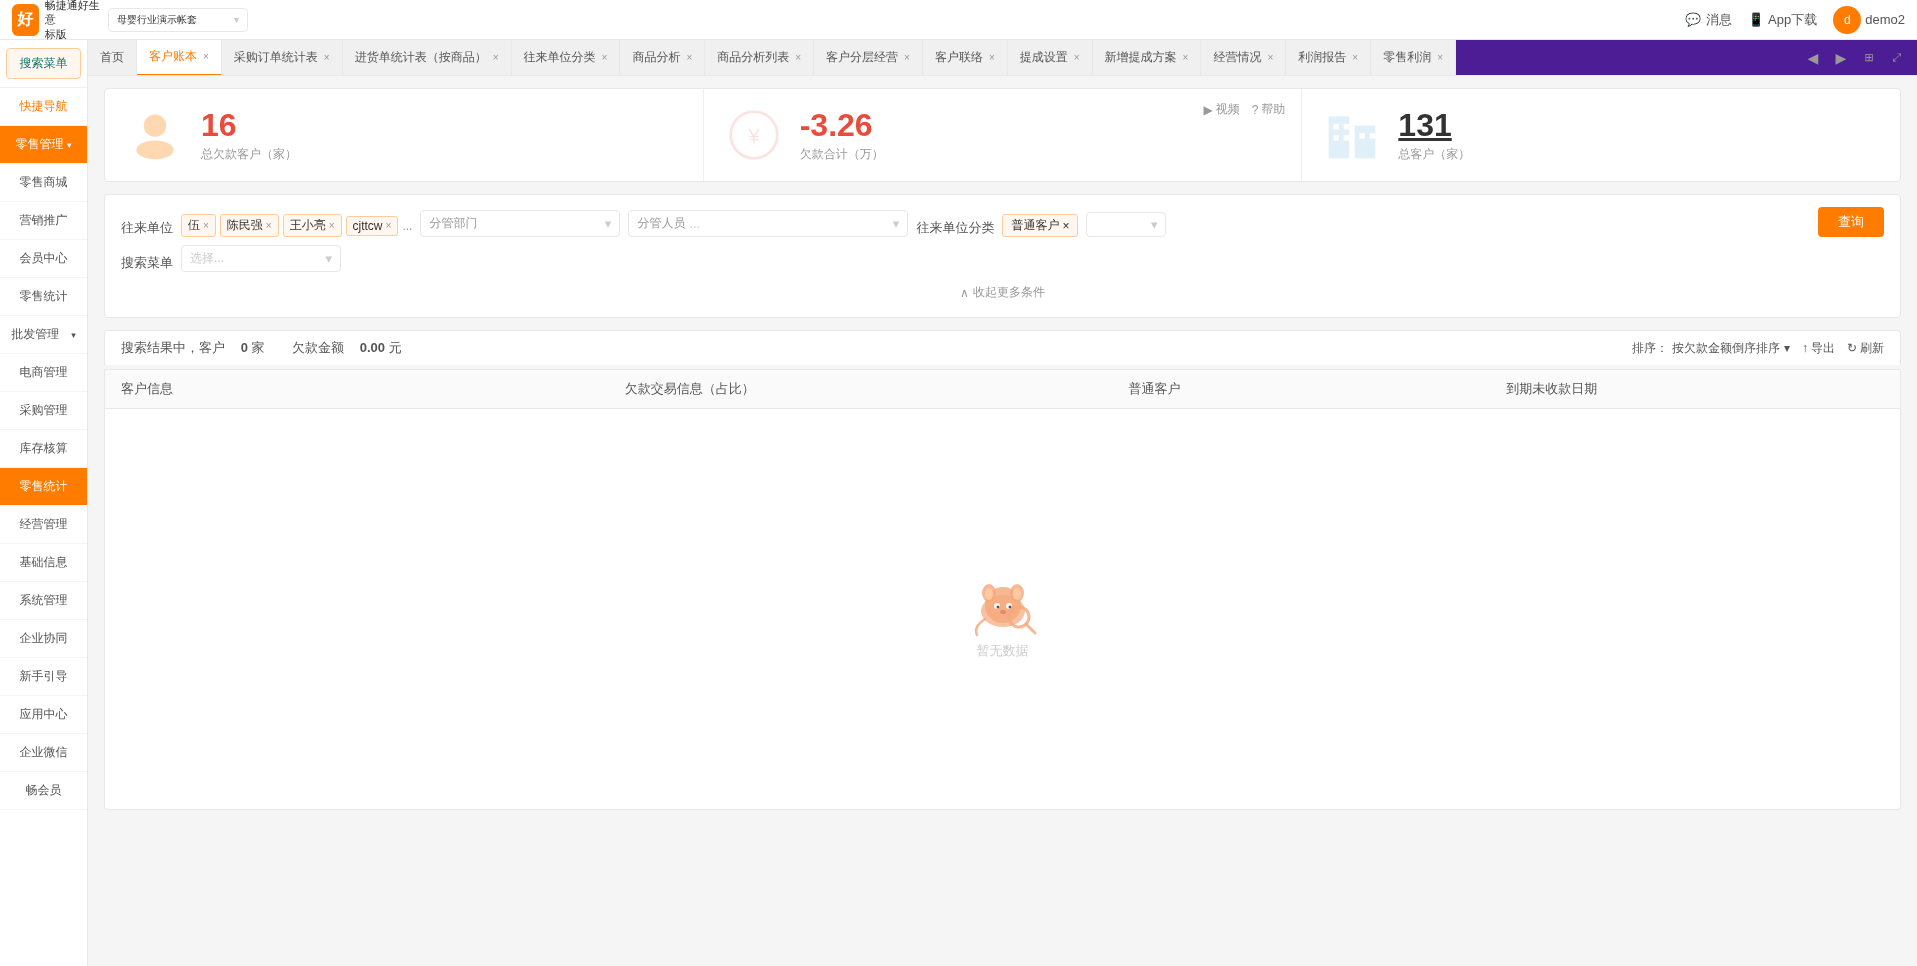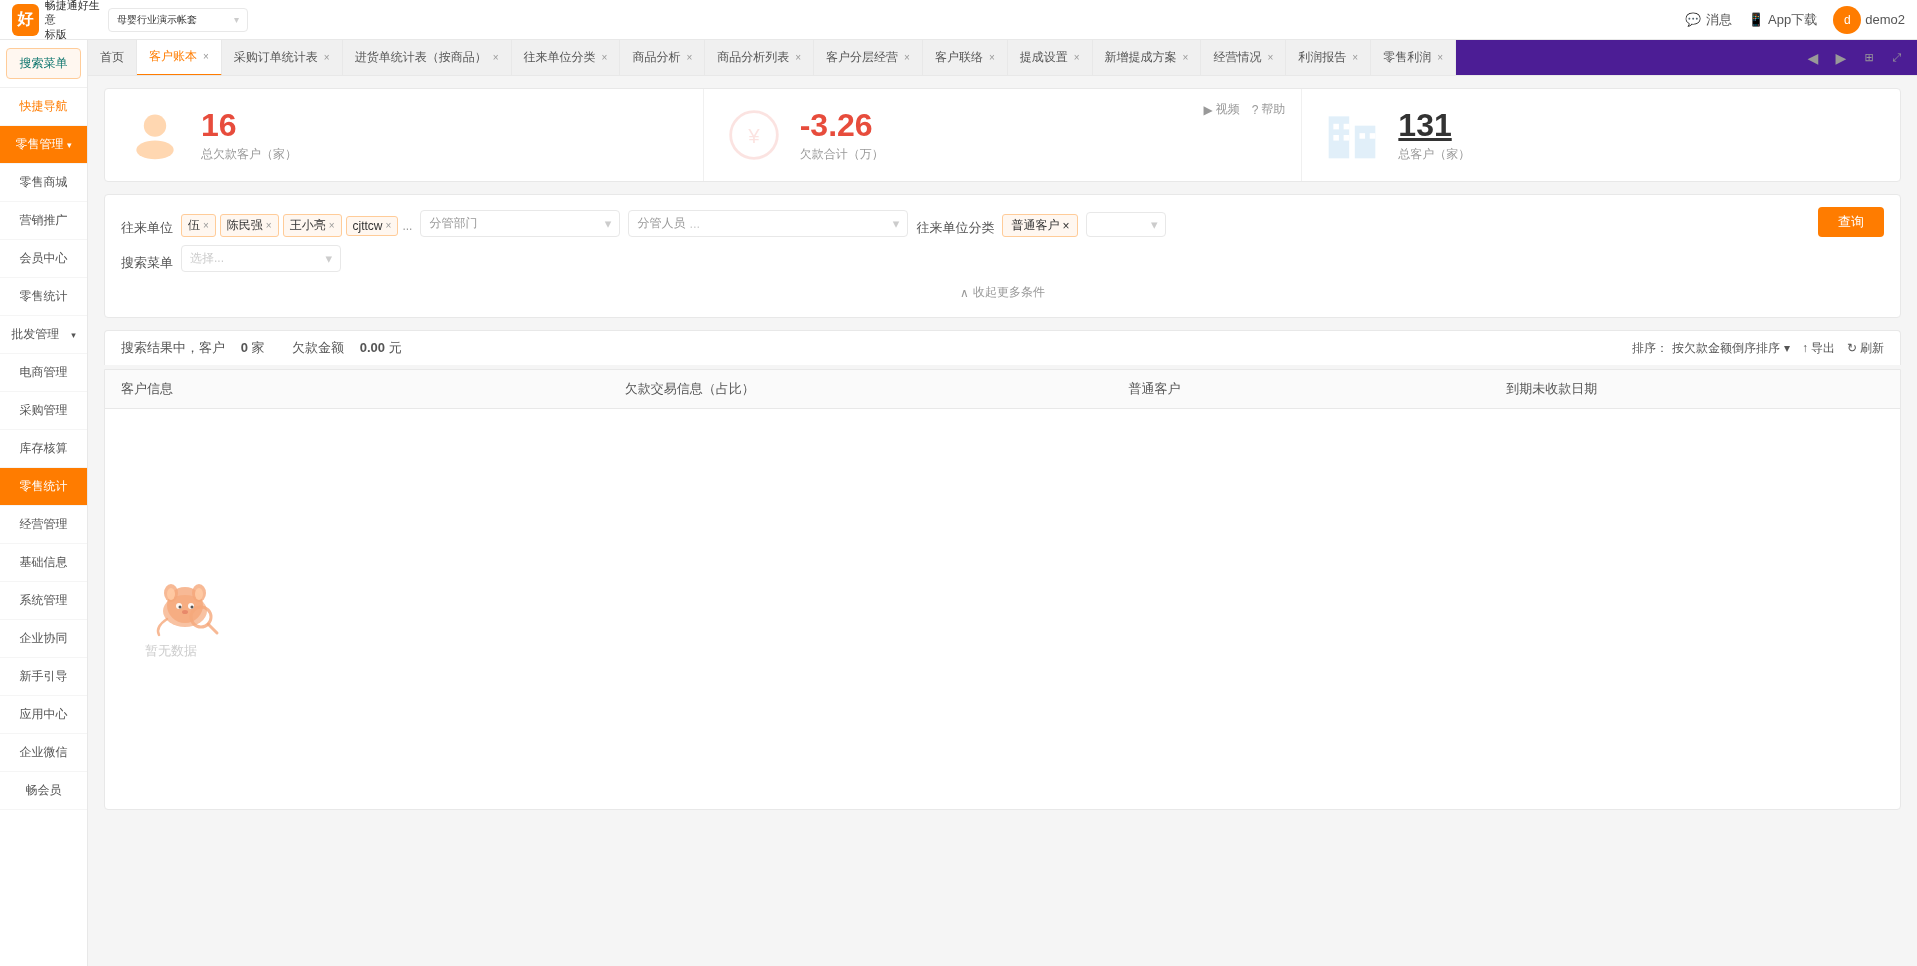--- a/index.html
+++ b/index.html
@@ -356,20 +356,21 @@
       background: #fafafa;
       border-bottom: 1px solid #e8e8e8;
       padding: 10px 16px;
       font-size: 13px;
       color: #555;
       font-weight: 500;
     }
     .table-body {
       min-height: 400px;
       display: flex;
+      align-items: center;
       justify-content: center;
       flex-direction: column;
       padding: 40px;
     }
     .empty-text { color: #ccc; font-size: 13px; }
   </style>
 </head>
 <body>
 
 <div class="top-bar">

